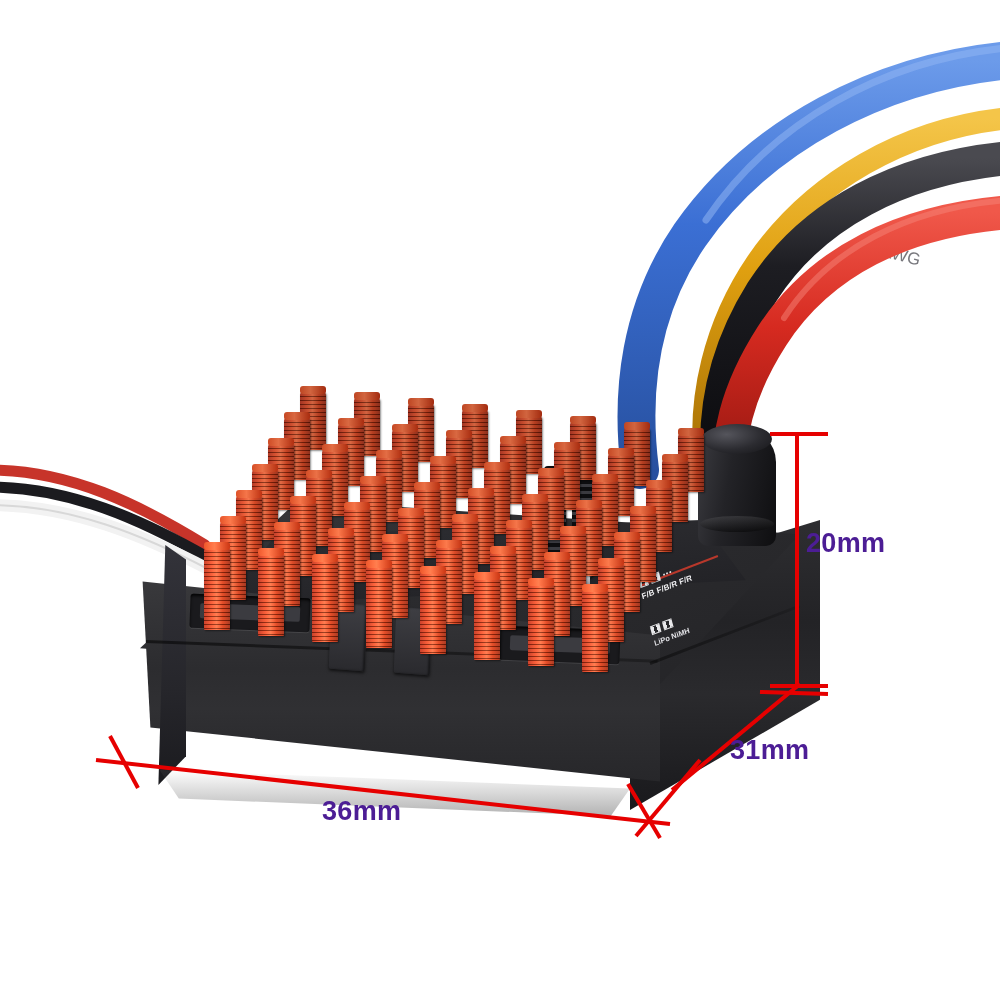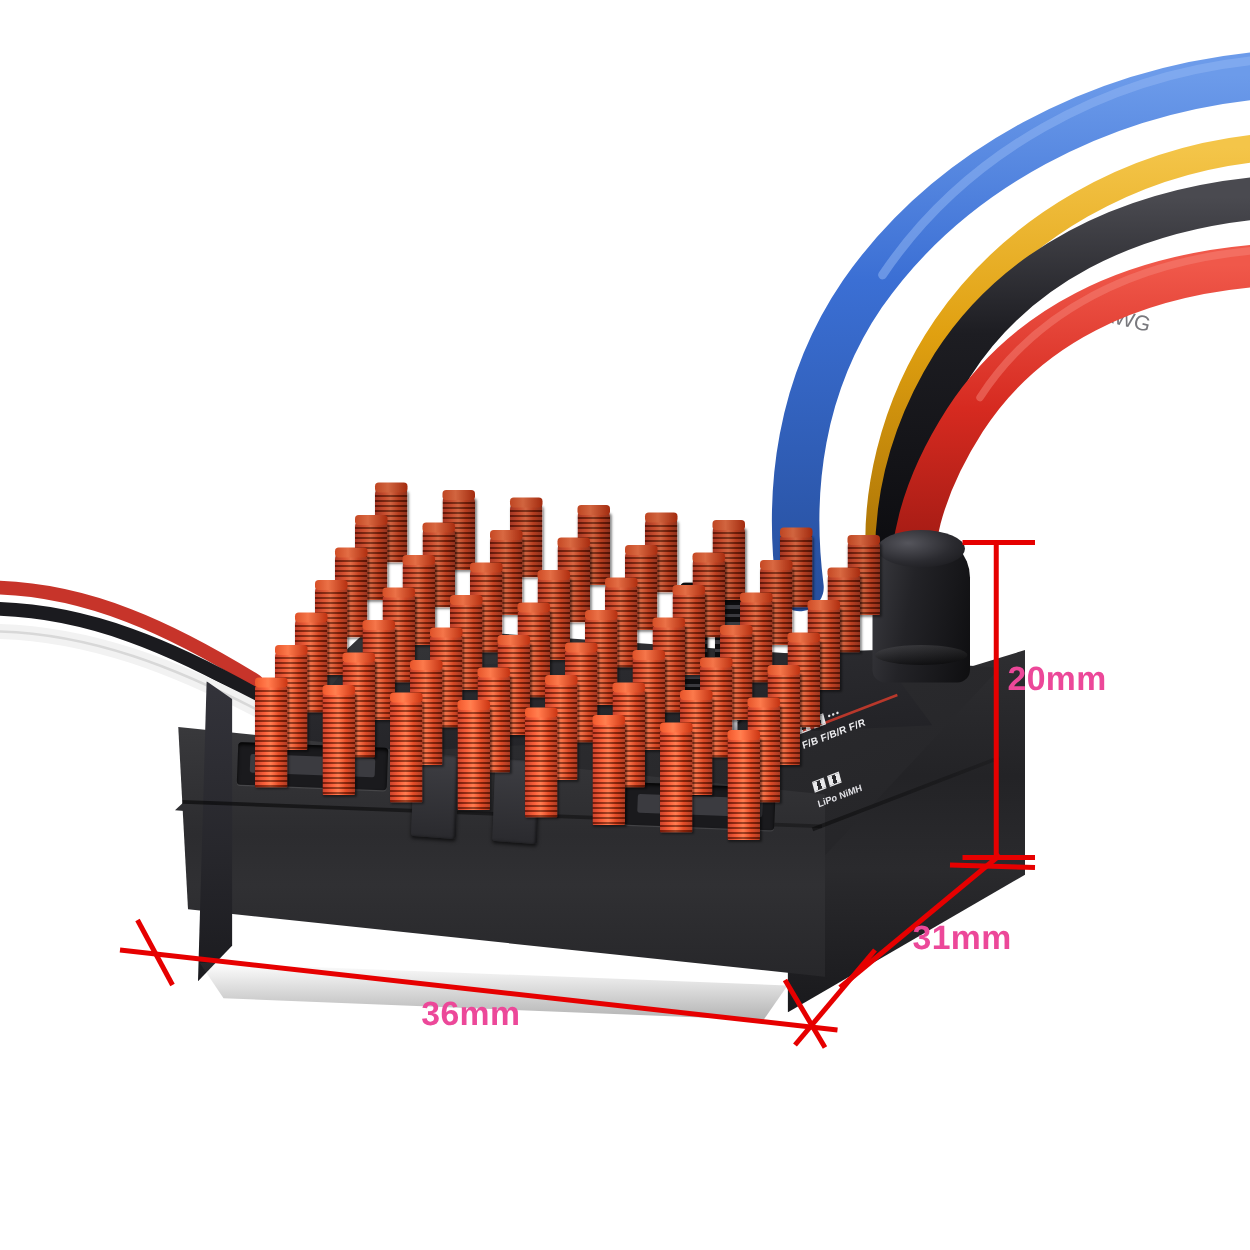--- a/index.html
+++ b/index.html
@@ -140,21 +140,21 @@
     border-top:1.5px solid #e8e8ea;border-bottom:1.5px solid #e8e8ea;
   }
   .led-dots{display:inline-block;vertical-align:middle;letter-spacing:1px;color:#e8e8ea;font-size:7px;}
   .lbl-txt{color:#f0f0f2;font-size:8px;font-weight:700;letter-spacing:.2px;line-height:9px;}
   .lbl-sub{color:#e2e2e6;font-size:7.5px;font-weight:700;line-height:9px;}
   .label-stripe{
     position:absolute;left:632px;top:588px;width:92px;height:2px;
     background:#c0392b;transform:rotate(-21deg);transform-origin:left center;opacity:.95;
   }
   .dim-label{
-    position:absolute;color:#ec4899;font-weight:700;font-size:27px;
+    position:absolute;color:#4c1d95;font-weight:700;font-size:27px;
     font-family:"Liberation Sans",sans-serif;letter-spacing:.3px;white-space:nowrap;
   }
 </style>
 </head>
 <body>
 
 <div id="stage">
 
   <svg class="wire-layer" width="1000" height="1000" viewBox="0 0 1000 1000">
     <defs>
@@ -330,15 +330,15 @@
 
     <g>
       <line x1="96" y1="760" x2="670" y2="824" stroke="#e60000" stroke-width="4"></line>
       <line x1="110" y1="736" x2="138" y2="788" stroke="#e60000" stroke-width="4"></line>
       <line x1="628" y1="784" x2="660" y2="838" stroke="#e60000" stroke-width="4"></line>
     </g>
   </svg>
 
   <div class="dim-label" style="left:806px; top:528px;">20mm</div>
   <div class="dim-label" style="left:730px; top:735px;text-align:right;">31mm</div>
-  <div class="dim-label" style="left:337px; top:796px;">36mm</div>
+  <div class="dim-label" style="left:322px; top:796px;">36mm</div>
 
 </div>
 
 </body></html>

